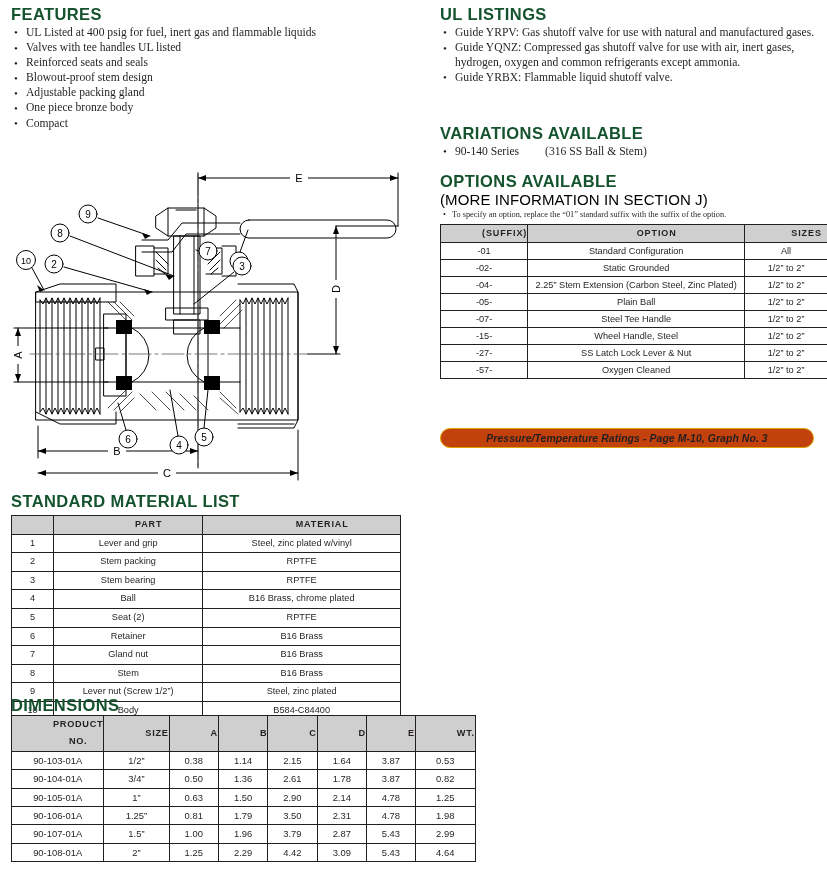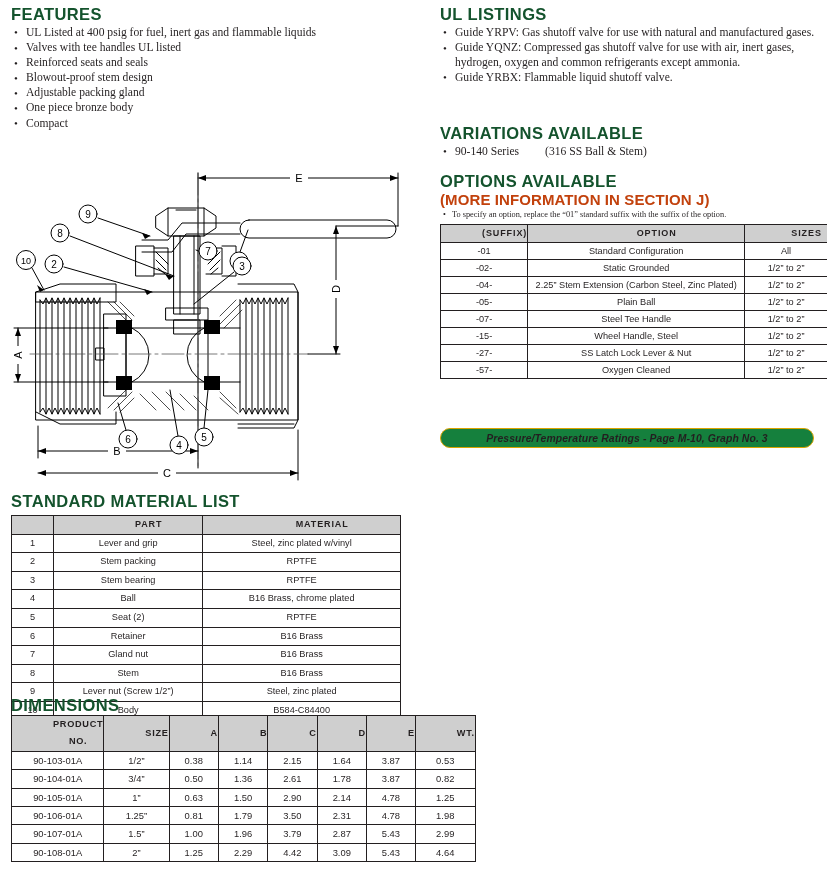--- a/index.html
+++ b/index.html
@@ -20,23 +20,23 @@
   .h-main {
     font-size: 16.5px;
     font-weight: bold;
     letter-spacing: 0.4px;
     color: #14532d;
     margin: 0;
     line-height: 1.15;
   }
   .h-sub {
     font-size: 15px;
-    font-weight: bold;
+    font-weight: normal;
     letter-spacing: 0.1px;
-    color: #c2410c;
+    color: #000000;
     margin: 0;
     line-height: 1.15;
   }
 
   
   ul.bl { list-style: none; margin: 2px 0 0 0; padding: 0; }
   ul.bl > li {
     position: relative;
     padding-left: 15px;
     font-size: 11.6px;
@@ -98,21 +98,21 @@
   #options-table col.c-option { width: 232px; }
   #options-table col.c-sizes  { width: 84px; }
 
   
   #ratings-banner {
     position: absolute;
     left: 440px;
     top: 428px;
     width: 374px;
     height: 20px;
-    background: #15803d;
+    background: #c2410c;
     border: 1.4px solid #d9a400;
     border-radius: 10px;
     display: flex;
     align-items: center;
     justify-content: center;
     font-size: 10.4px;
     font-weight: bold;
     font-style: italic;
     color: #231f20;
     letter-spacing: 0.1px;

